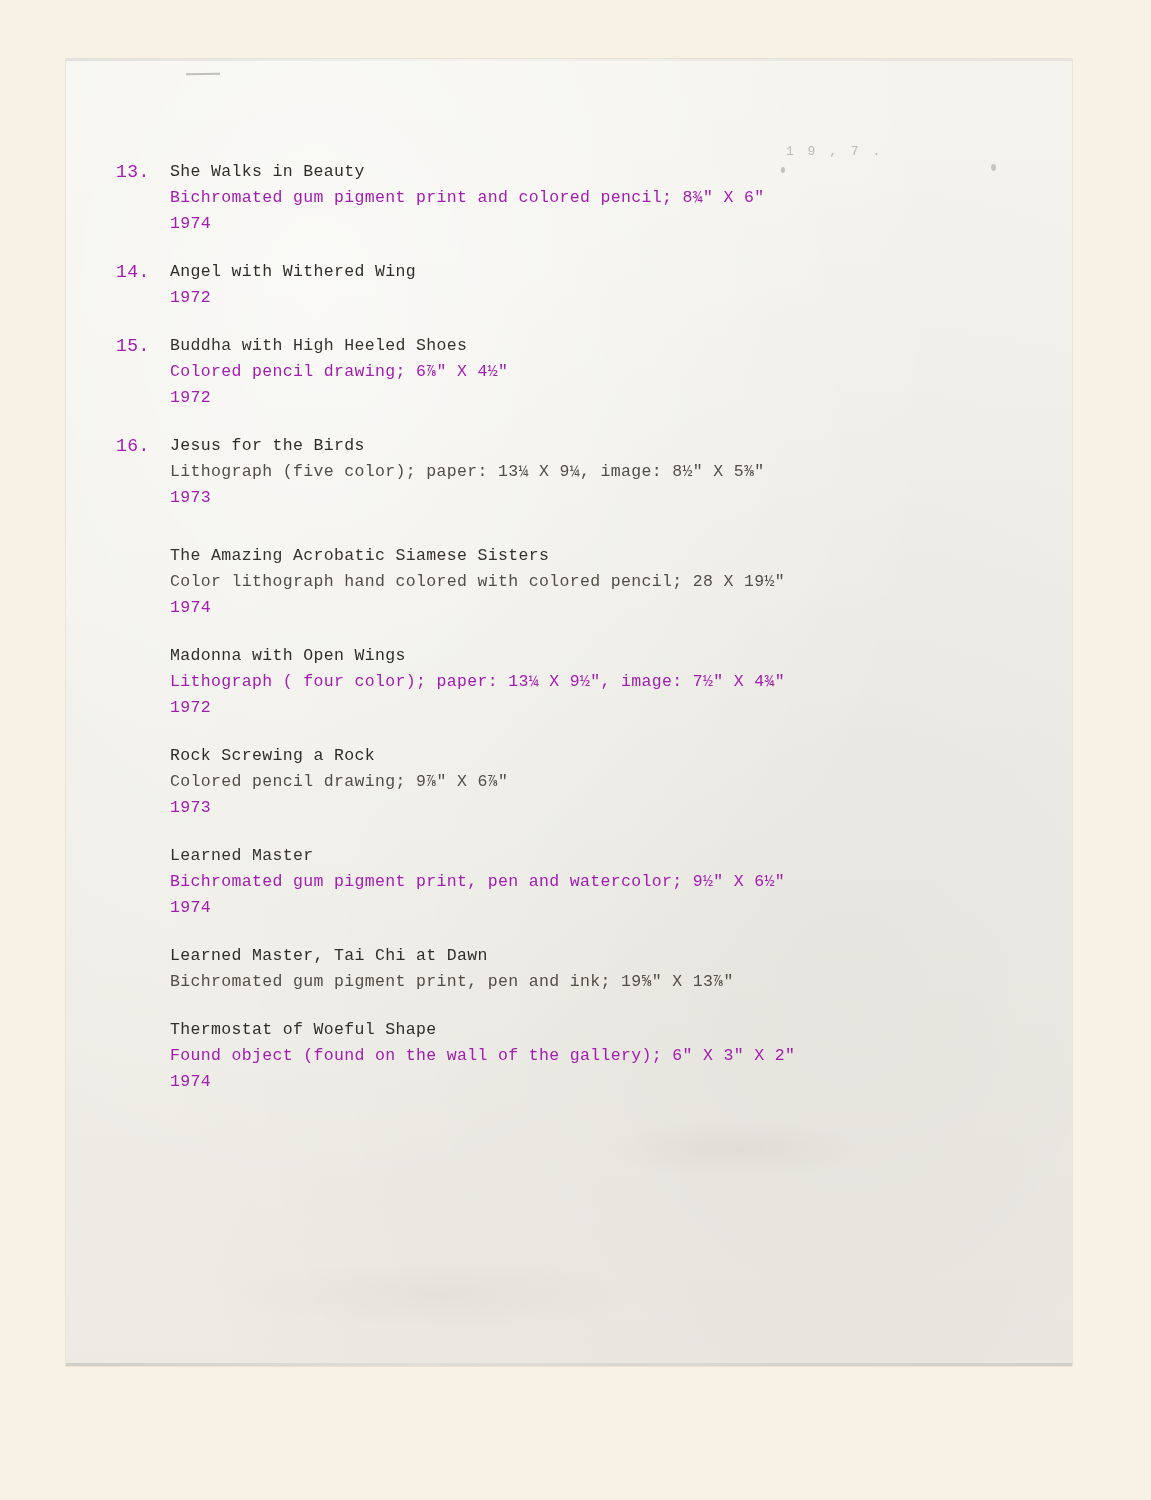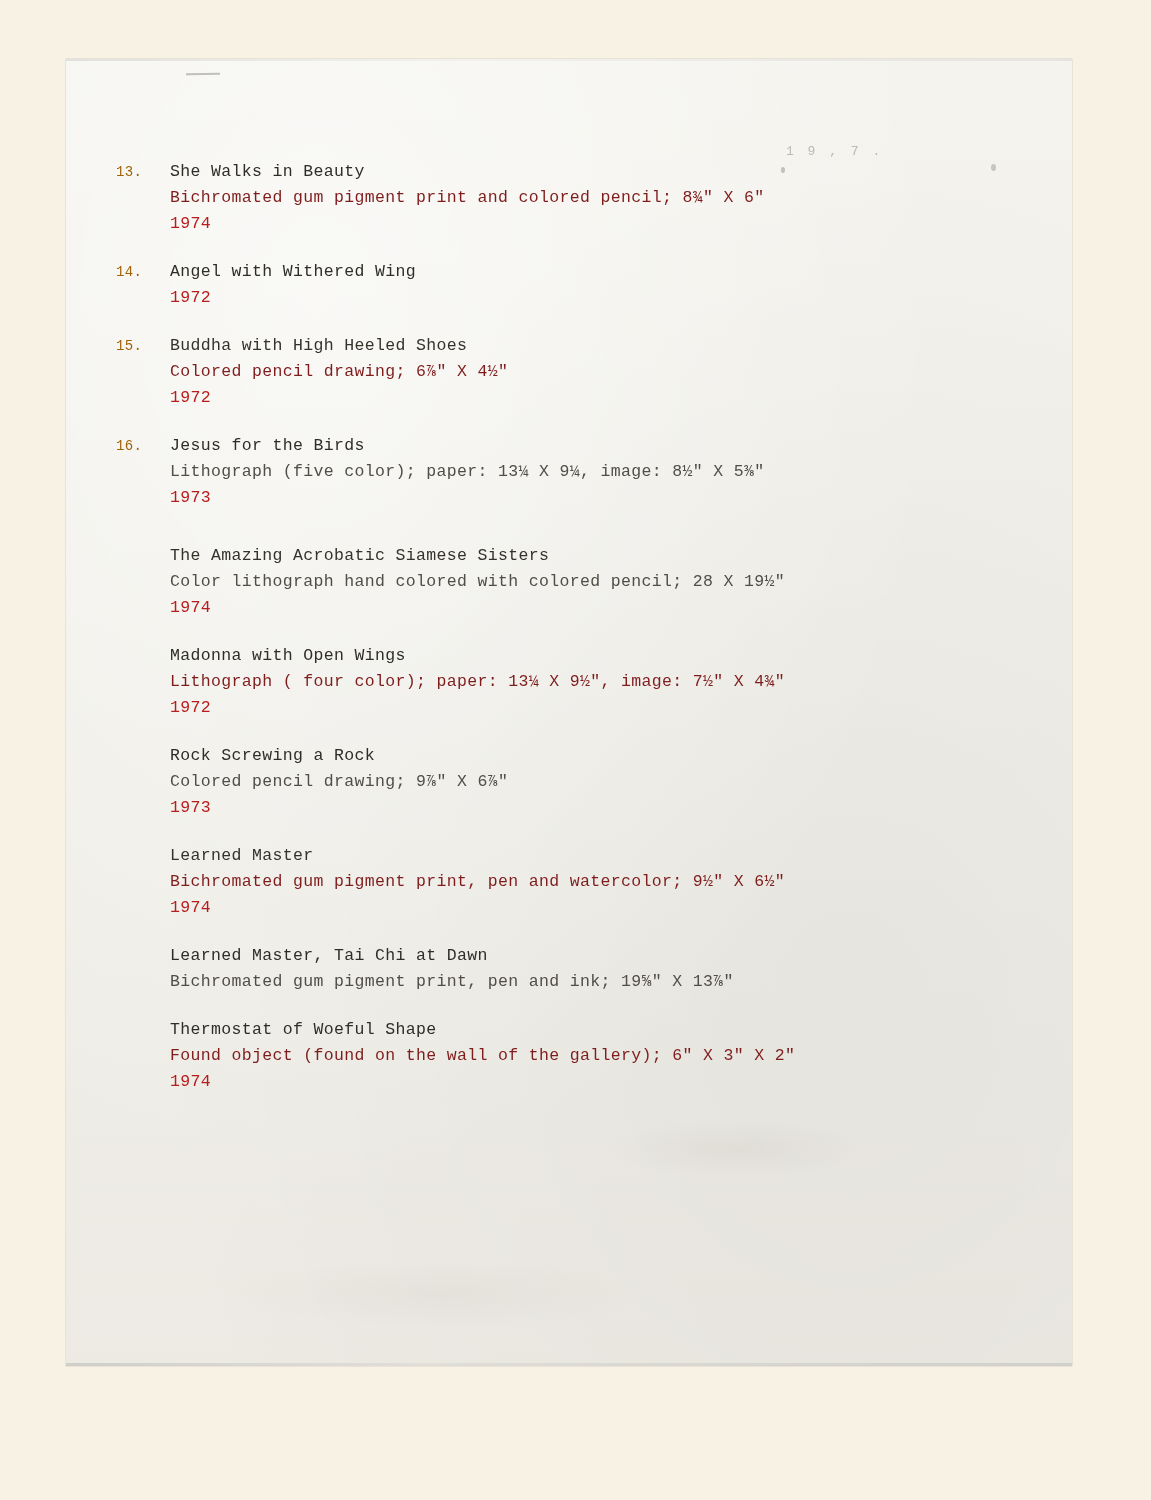--- a/index.html
+++ b/index.html
@@ -88,42 +88,42 @@
     position: relative;
     margin-bottom: 22px;
   }
   .entry-row {
     display: flex;
     align-items: flex-start;
   }
   .entry-num {
     width: 54px;
     flex: 0 0 54px;
-    font-size: 14px;
+    font-size: 18px;
     line-height: 26px;
-    color: #a16207;
+    color: #a21caf;
     letter-spacing: 0.4px;
   }
   .entry-body {
     flex: 1 1 auto;
   }
   .line {
     font-size: 16.5px;
     line-height: 26px;
     letter-spacing: 0.35px;
     white-space: pre-wrap;
   }
   .title {
     color: #2f2d27;
   }
   .desc {
-    color: #7f1d1d;
+    color: #a21caf;
   }
   .year {
-    color: #b91c1c;
+    color: #a21caf;
   }
   .spacer-block {
     height: 10px;
   }
   
   .entry:nth-child(2n) .line.desc { color: #514e47; }
   .entry:nth-child(3n) .line.title { color: #34322b; }
   .smudge {
     position: absolute;
     border-radius: 50%;

